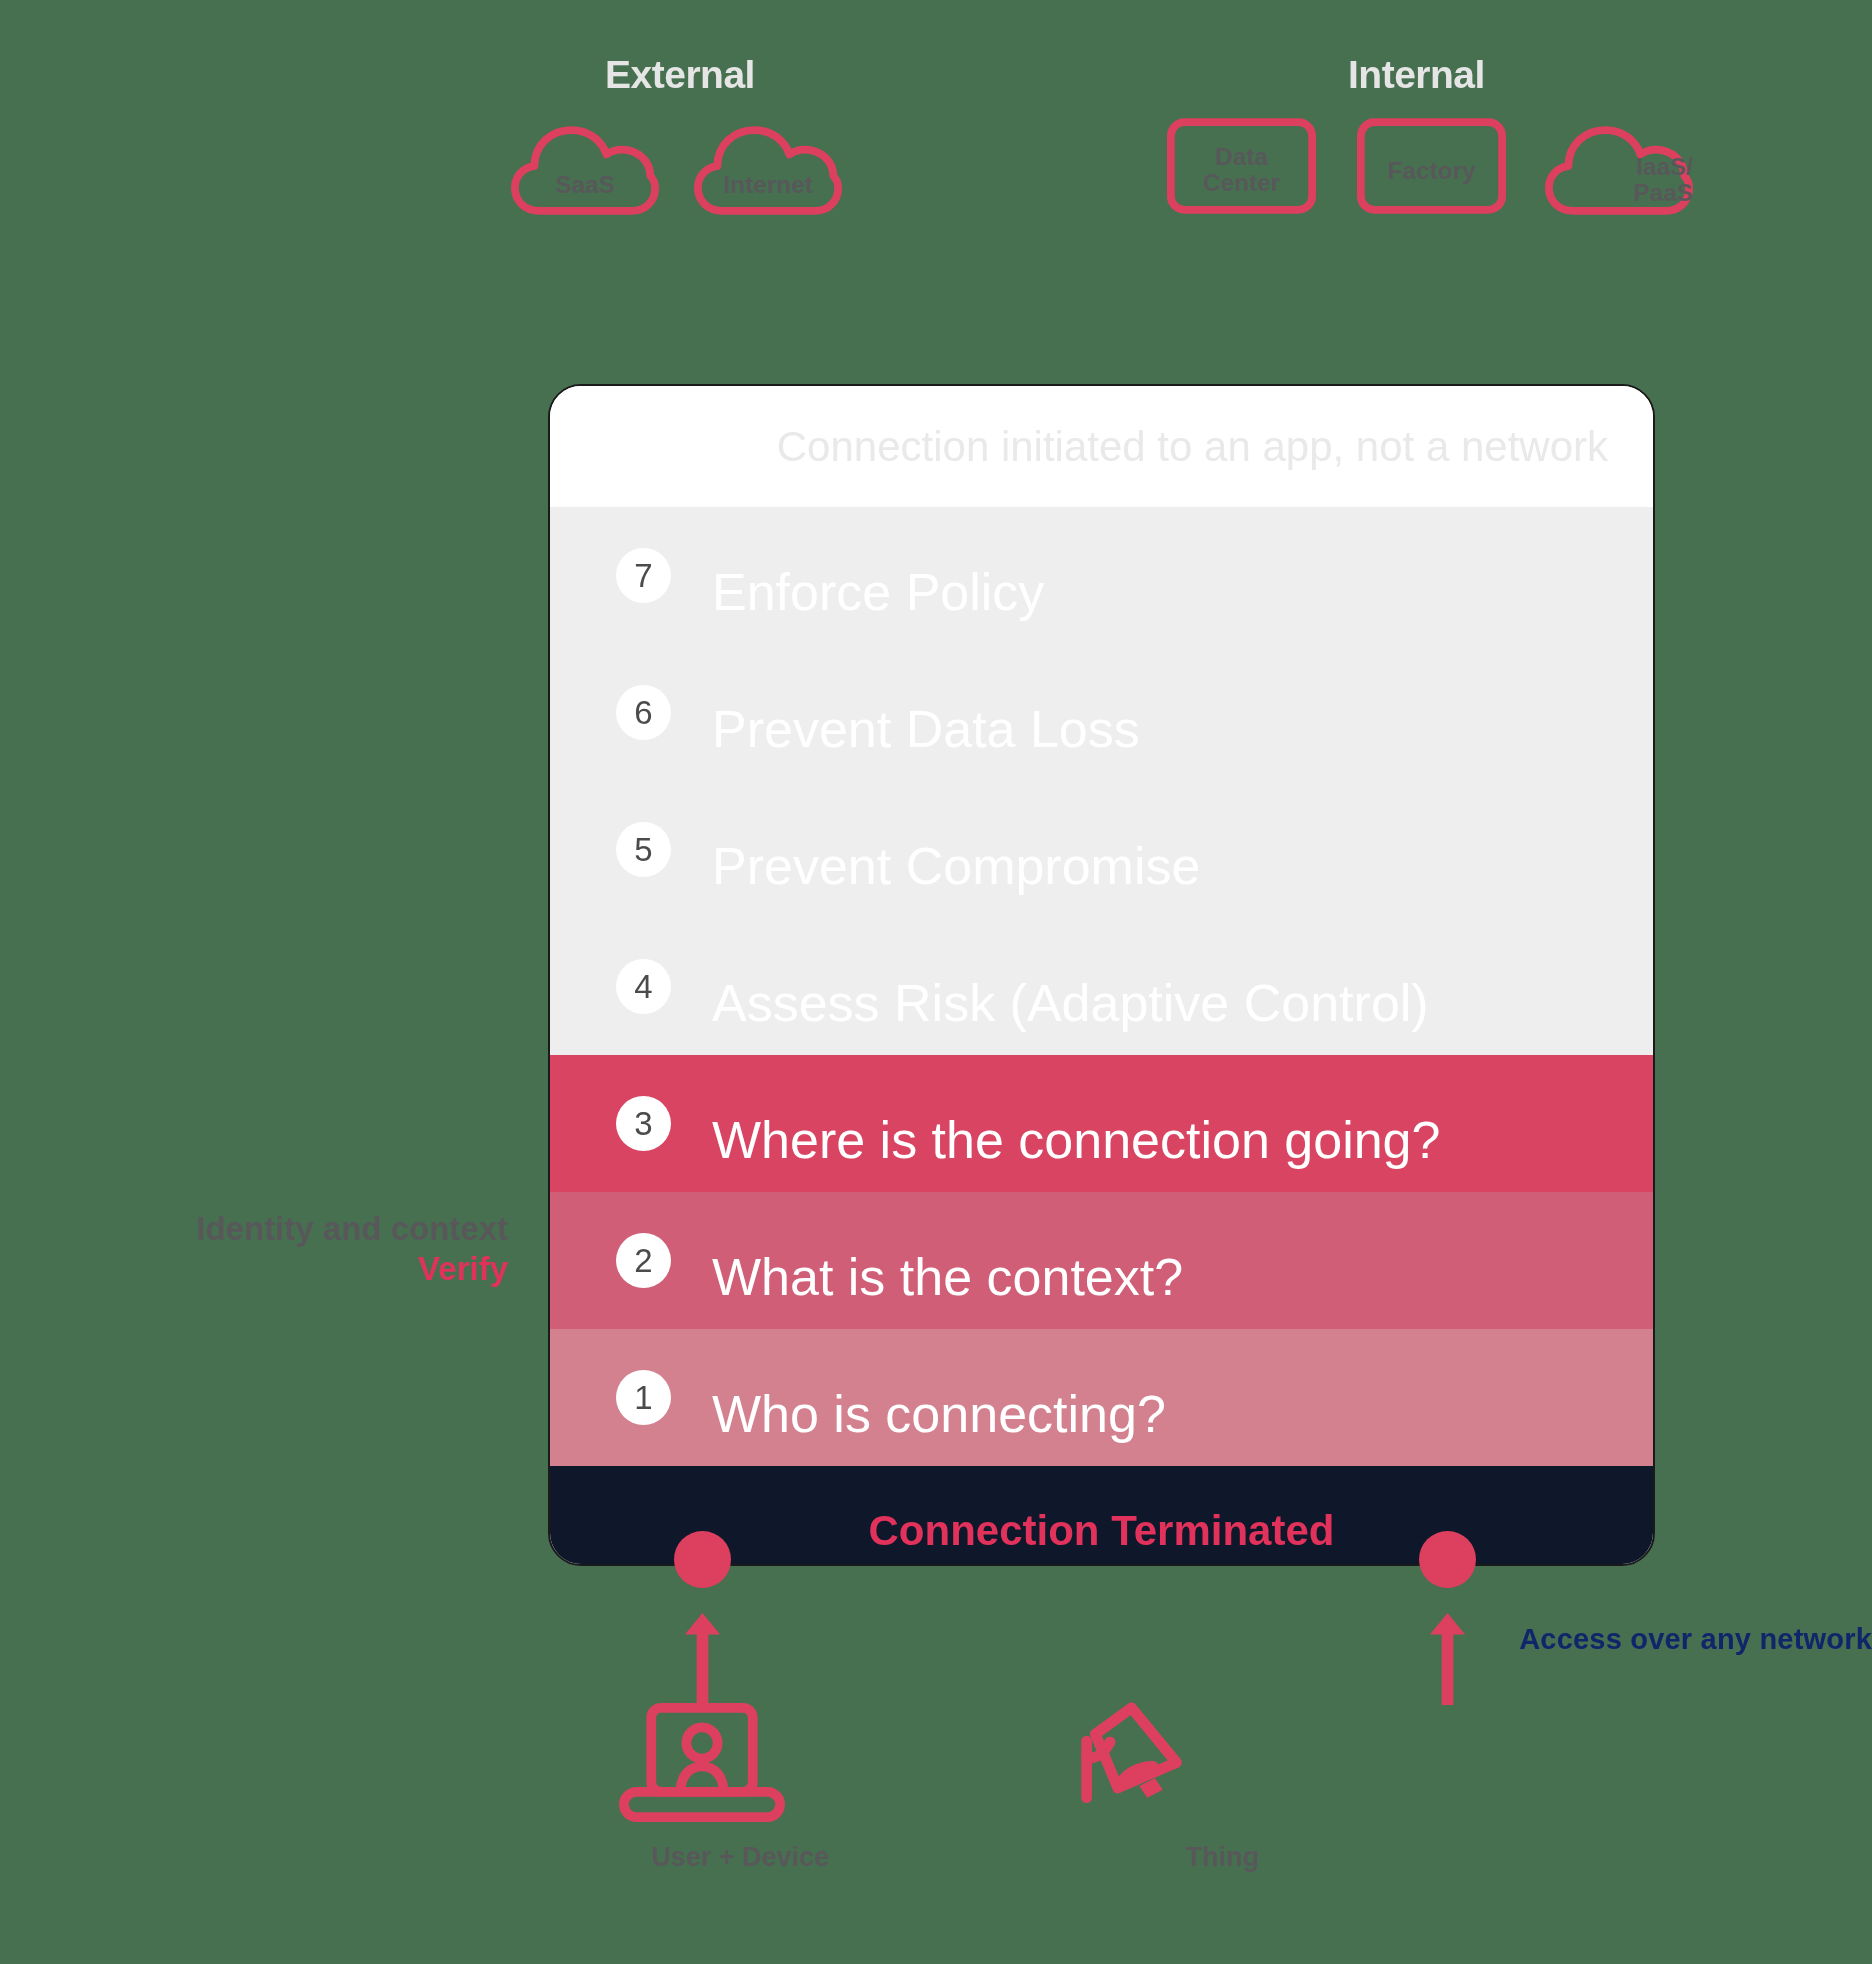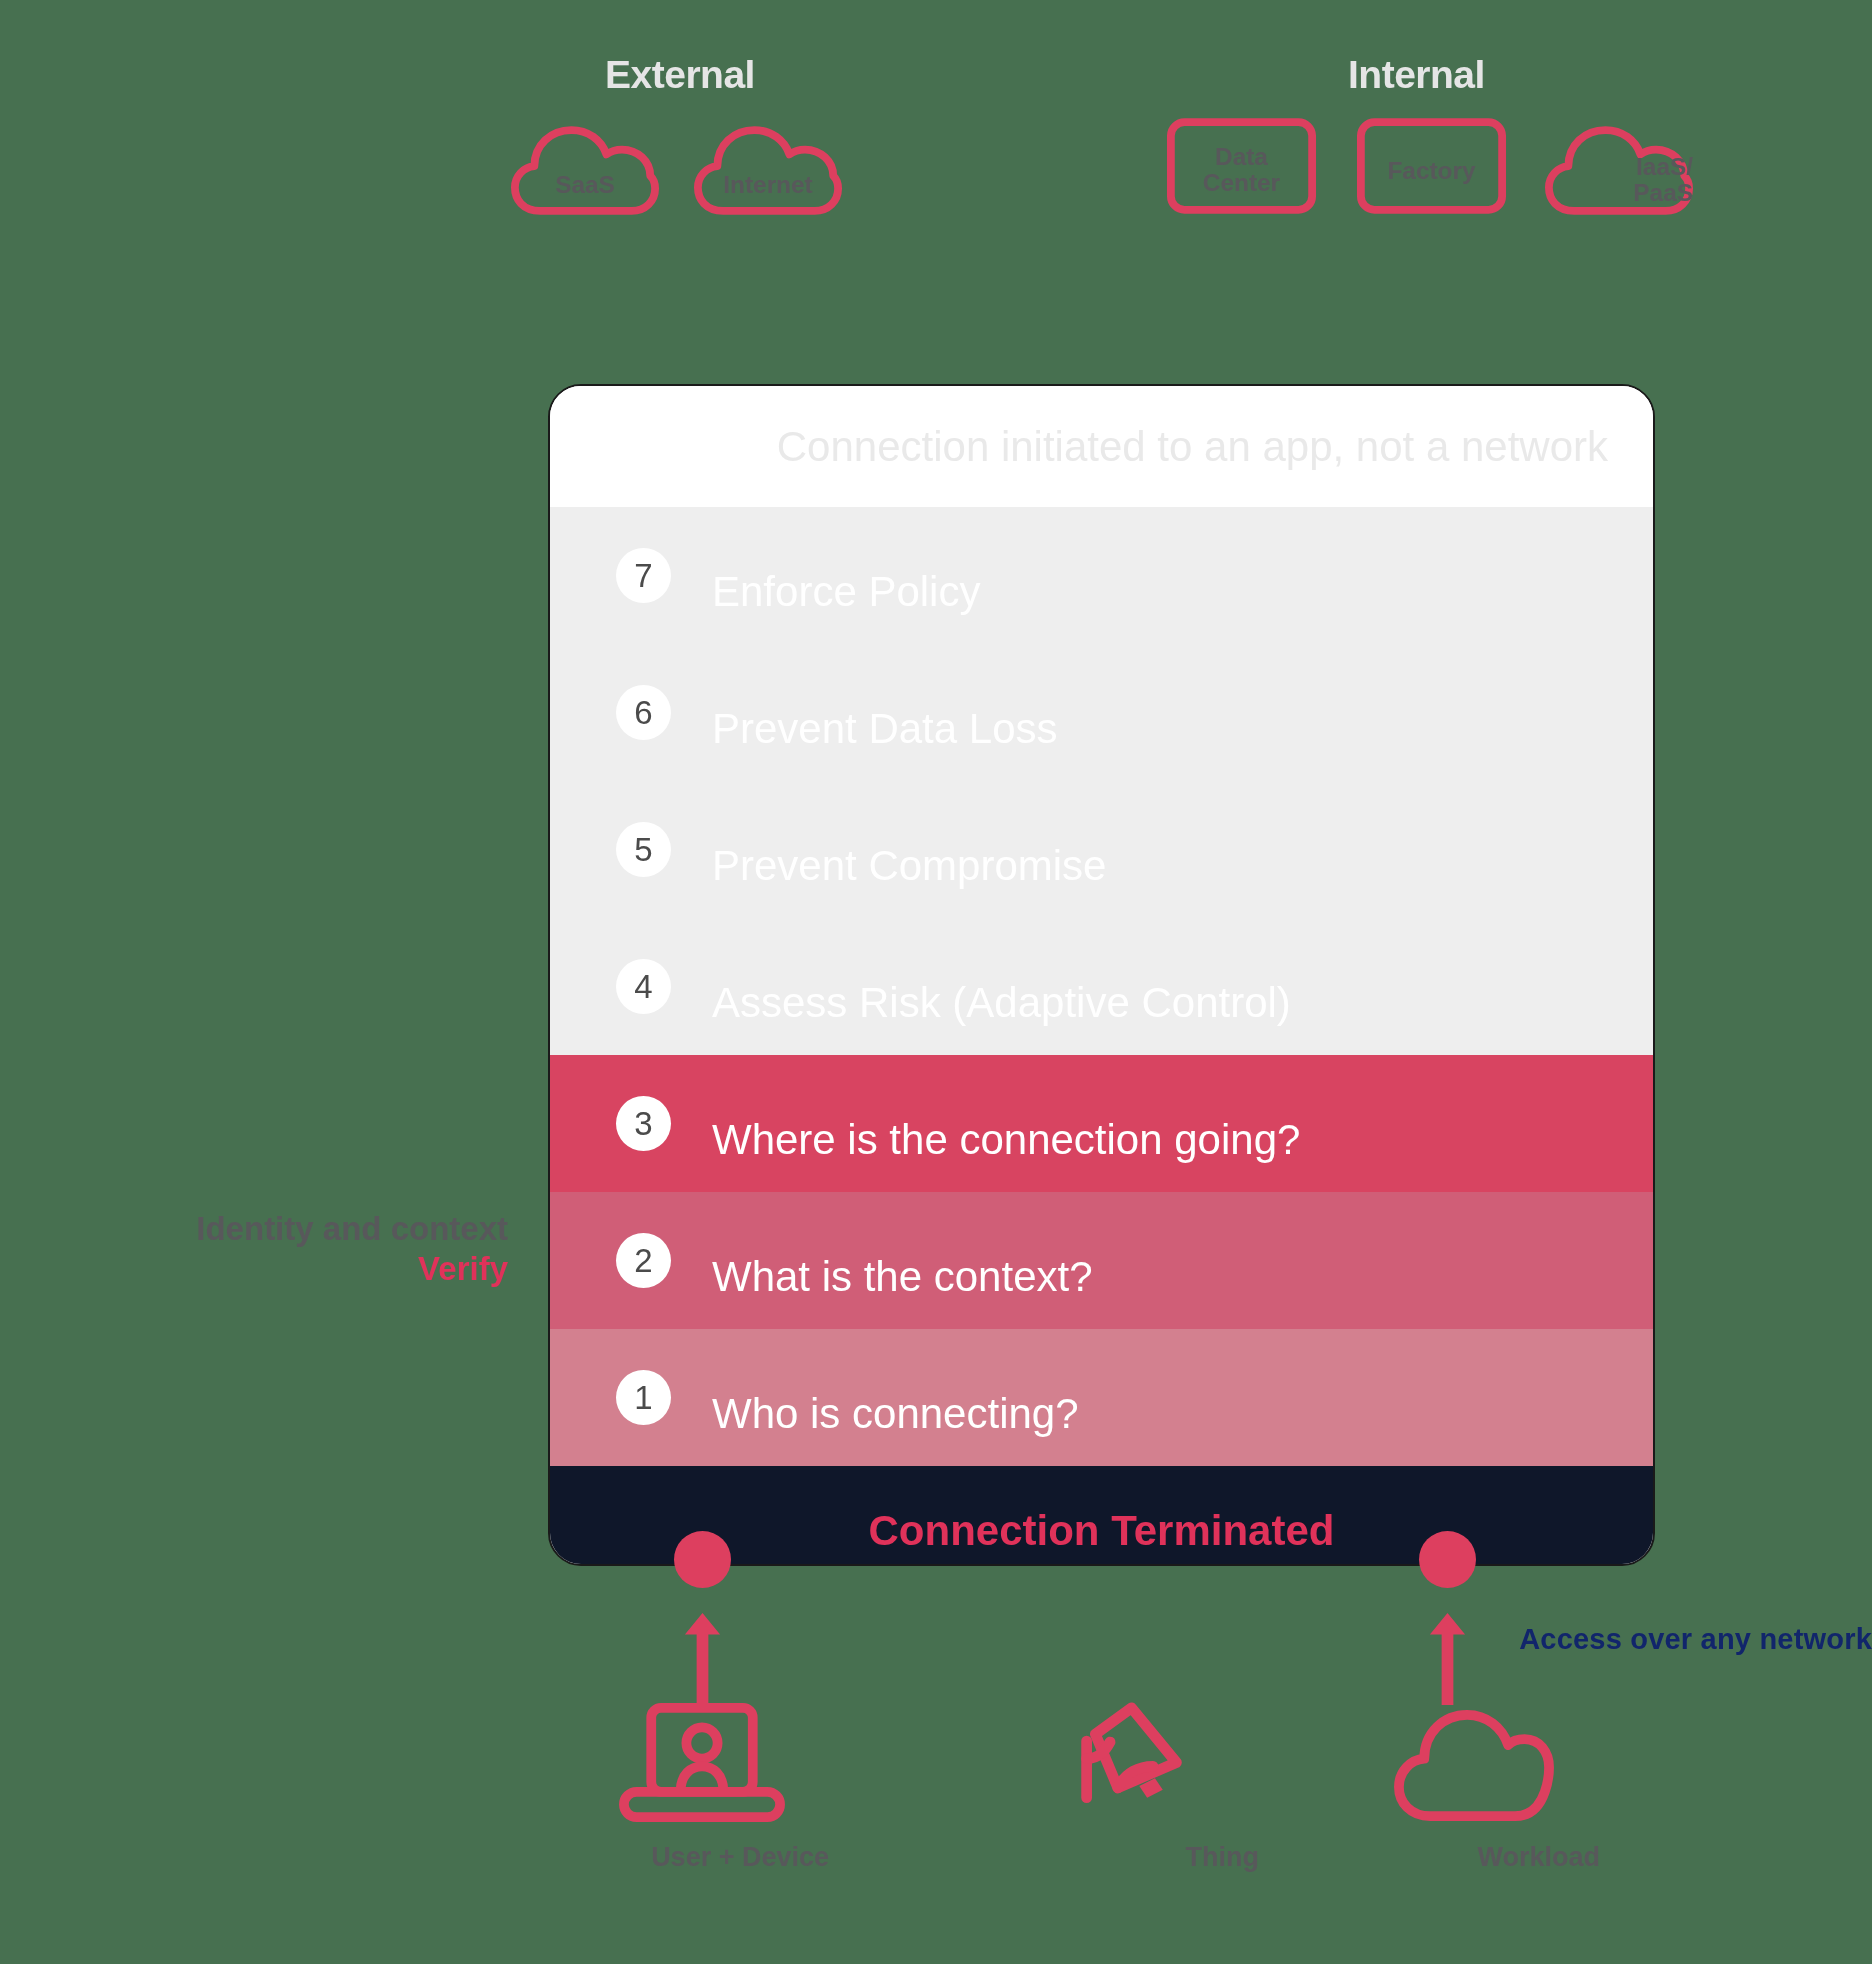--- a/index.html
+++ b/index.html
@@ -98,21 +98,21 @@
     background: #ffffff;
     color: #4b4b4b;
     font-size: 33px;
     display: flex;
     align-items: center;
     justify-content: center;
     font-weight: normal;
   }
   .step-text {
     margin-left: 41px;
-    font-size: 42px;
+    font-size: 52px;
     color: #ffffff;
     white-space: nowrap;
     margin-top: 32px;
   }
   .step-row.r3 { background: #d9426097; }
   .step-row.r3 { background: #d84461; }
   .step-row.r2 { background: #d05e77; }
   .step-row.r1 { background: #d3808f; }
 
   #card-footer {
@@ -335,23 +335,15 @@
         <path d="M27 33 L64 6 L110 62 L50 88 Z" fill="none" stroke="#dd3f5f" stroke-width="11" stroke-linejoin="round"></path>
         <path d="M50 88 C58 72 72 66 86 66" fill="none" stroke="#dd3f5f" stroke-width="11" stroke-linecap="round"></path>
         <path d="M18 40 L18 98" fill="none" stroke="#dd3f5f" stroke-width="11" stroke-linecap="round"></path>
         <path d="M18 58 C32 58 38 48 42 41" fill="none" stroke="#dd3f5f" stroke-width="11" stroke-linecap="round"></path>
         <path d="M72 86 L88 78 L96 90 L80 98 Z" fill="#dd3f5f"></path>
       </svg>
     </div>
     <div class="endpoint-label">Thing</div>
   </div>
 
-  <div class="endpoint" id="ep-workload">
-    <div class="endpoint-icon">
-      <svg width="161" height="117" viewBox="0 0 165 120">
-        <path d="M38 112 C18 112 6 98 6 82 C6 66 18 54 32 53 C32 26 52 8 76 8 C96 8 112 21 118 39 C122 35 129 33 135 33 C150 33 160 46 160 62 C160 62 160 112 125 112 Z" fill="none" stroke="#dd3f5f" stroke-width="10" stroke-linejoin="round"></path>
-      </svg>
-    </div>
-    <div class="endpoint-label">Workload</div>
-  </div>
 
 </div>
 
 
 </body></html>

